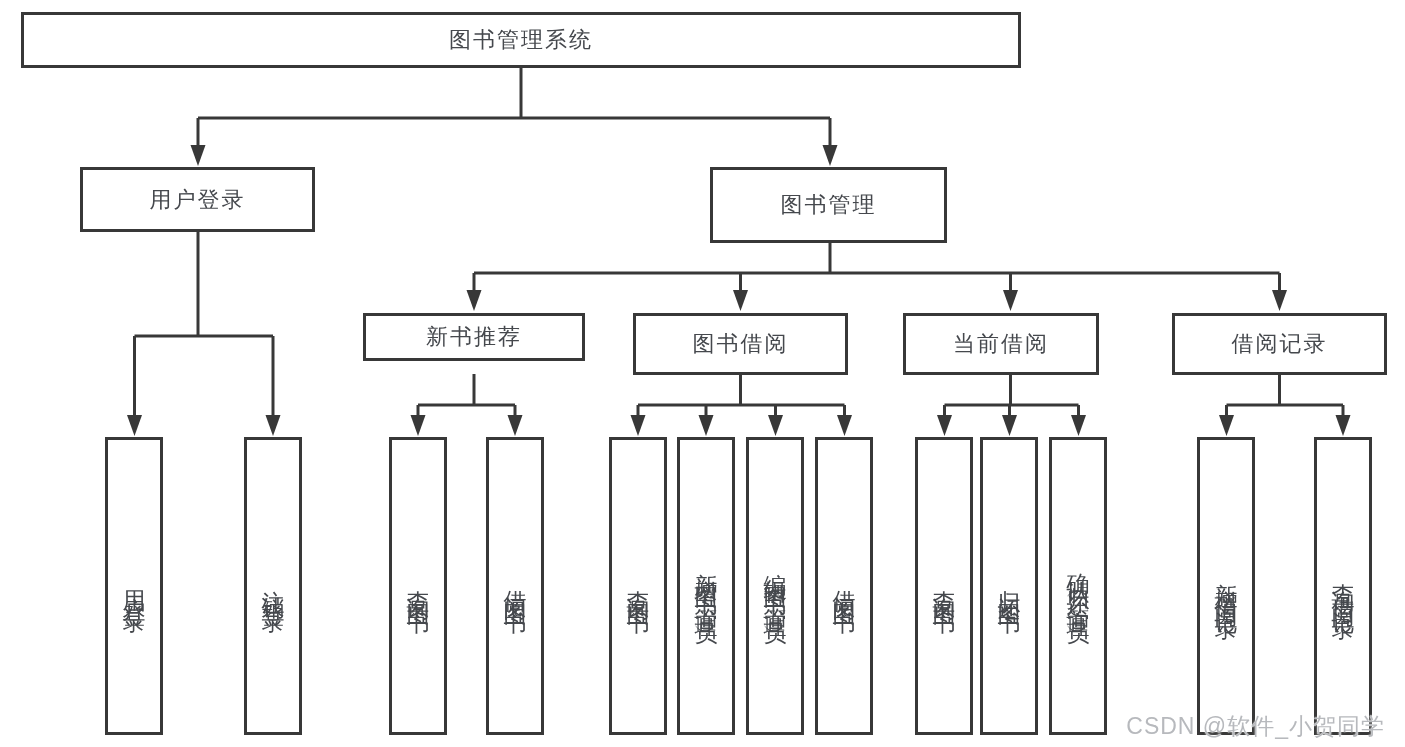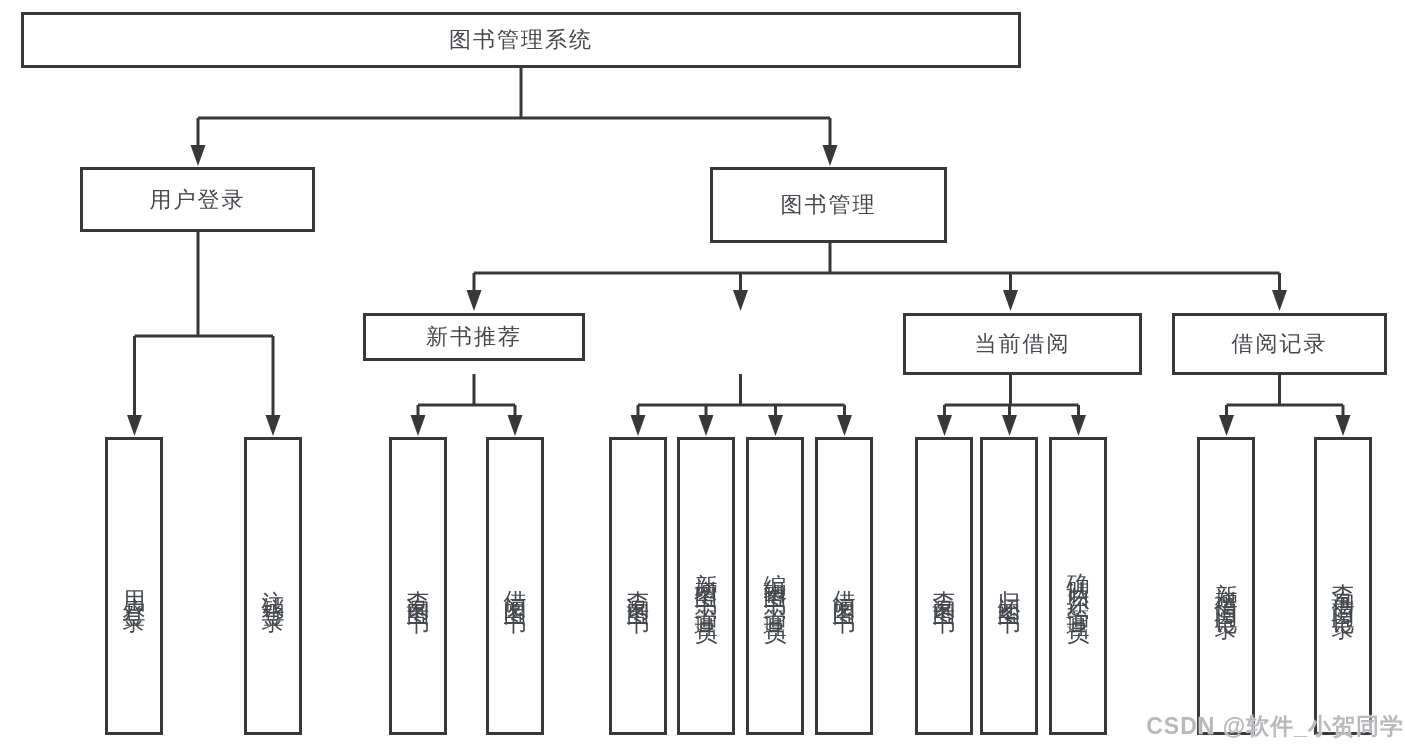--- a/index.html
+++ b/index.html
@@ -28,33 +28,32 @@
     writing-mode:vertical-rl;
     font-size:23px;line-height:1;letter-spacing:7px;
     white-space:nowrap;
   }
   
   #root-box{left:21px;top:12px;width:1000px;height:56px;}
   #user-login-box{left:80px;top:167px;width:235px;height:65px;}
   #book-mgmt-box{left:710px;top:167px;width:237px;height:76px;}
   #sec-0{left:363px;top:313px;width:222px;height:48px;}
   #sec-1{left:633px;top:313px;width:215px;height:62px;}
-  #sec-2{left:903px;top:313px;width:239px;height:62px;}
+  #sec-2{left:903px;top:313px;width:196px;height:62px;}
   #sec-3{left:1172px;top:313px;width:215px;height:62px;}
   .leaf{top:437px;width:58px;height:298px;}
   #leaf-u0{left:105px;} #leaf-u1{left:244px;}
   #leaf-s0c0{left:389px;} #leaf-s0c1{left:486px;}
   #leaf-s1c0{left:609px;} #leaf-s1c1{left:677px;} #leaf-s1c2{left:746px;} #leaf-s1c3{left:815px;}
   #leaf-s2c0{left:915px;} #leaf-s2c1{left:980px;} #leaf-s2c2{left:1049px;}
   #leaf-s3c0{left:1197px;} #leaf-s3c1{left:1314px;}
   #watermark{
-    position:absolute;right:1px;bottom:5px;
+    position:absolute;right:20px;bottom:5px;
     font-size:23px;letter-spacing:1px;color:var(--wm);
     text-shadow:0 0 2px #ffffff, 0 0 1px #ffffff;
-    font-weight:bold;
   }
 </style>
 </head>
 <body>
 
 <div id="canvas">
 
   <svg id="connectors" xmlns="http://www.w3.org/2000/svg">
       <line x1="521" y1="66" x2="521" y2="118" class="ln"></line>
       <line x1="198" y1="118" x2="830" y2="118" class="ln"></line>
@@ -118,20 +117,23 @@
     <span>用户登录</span>
   </div>
 
   <div class="box h" id="book-mgmt-box">
     <span>图书管理</span>
   </div>
 
   <div class="box h" id="sec-0">
     <span>新书推荐</span>
   </div>
+  <div class="box h" id="sec-1">
+    <span>图书借阅</span>
+  </div>
   <div class="box h" id="sec-2">
     <span>当前借阅</span>
   </div>
   <div class="box h" id="sec-3">
     <span>借阅记录</span>
   </div>
 
   <div class="box v leaf" id="leaf-u0">
     <span>用户登录</span>
   </div>

